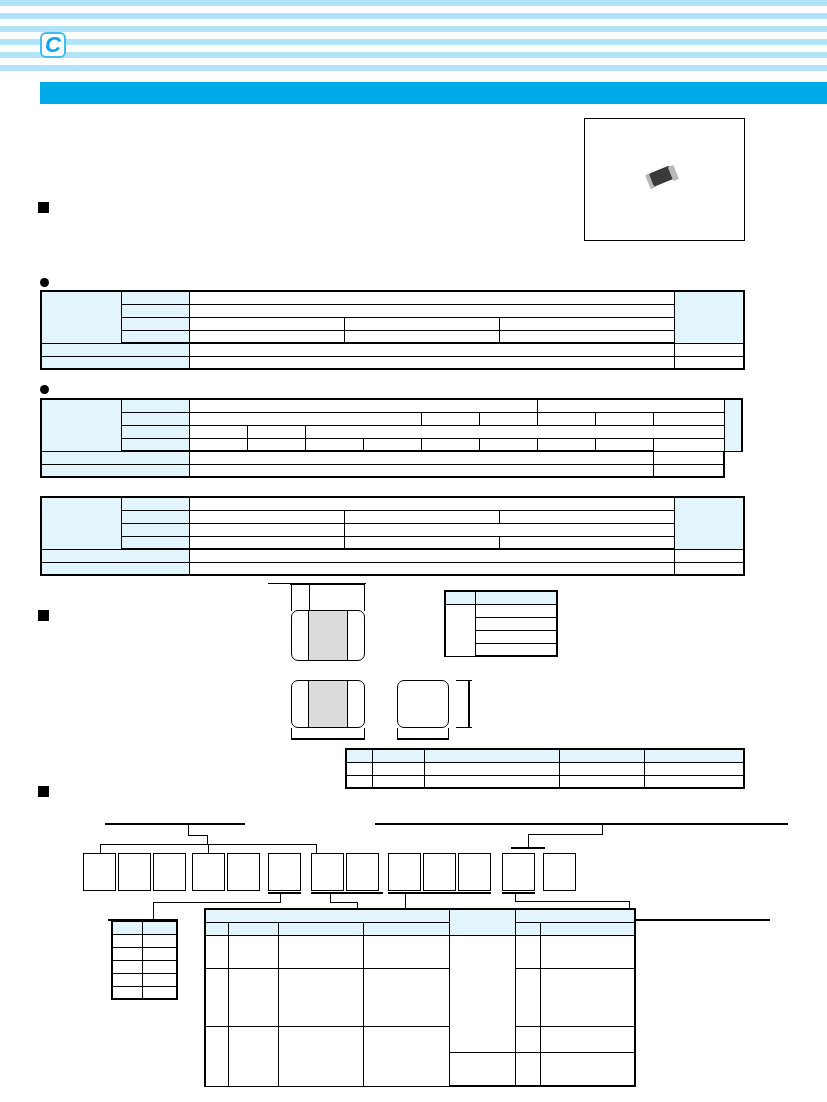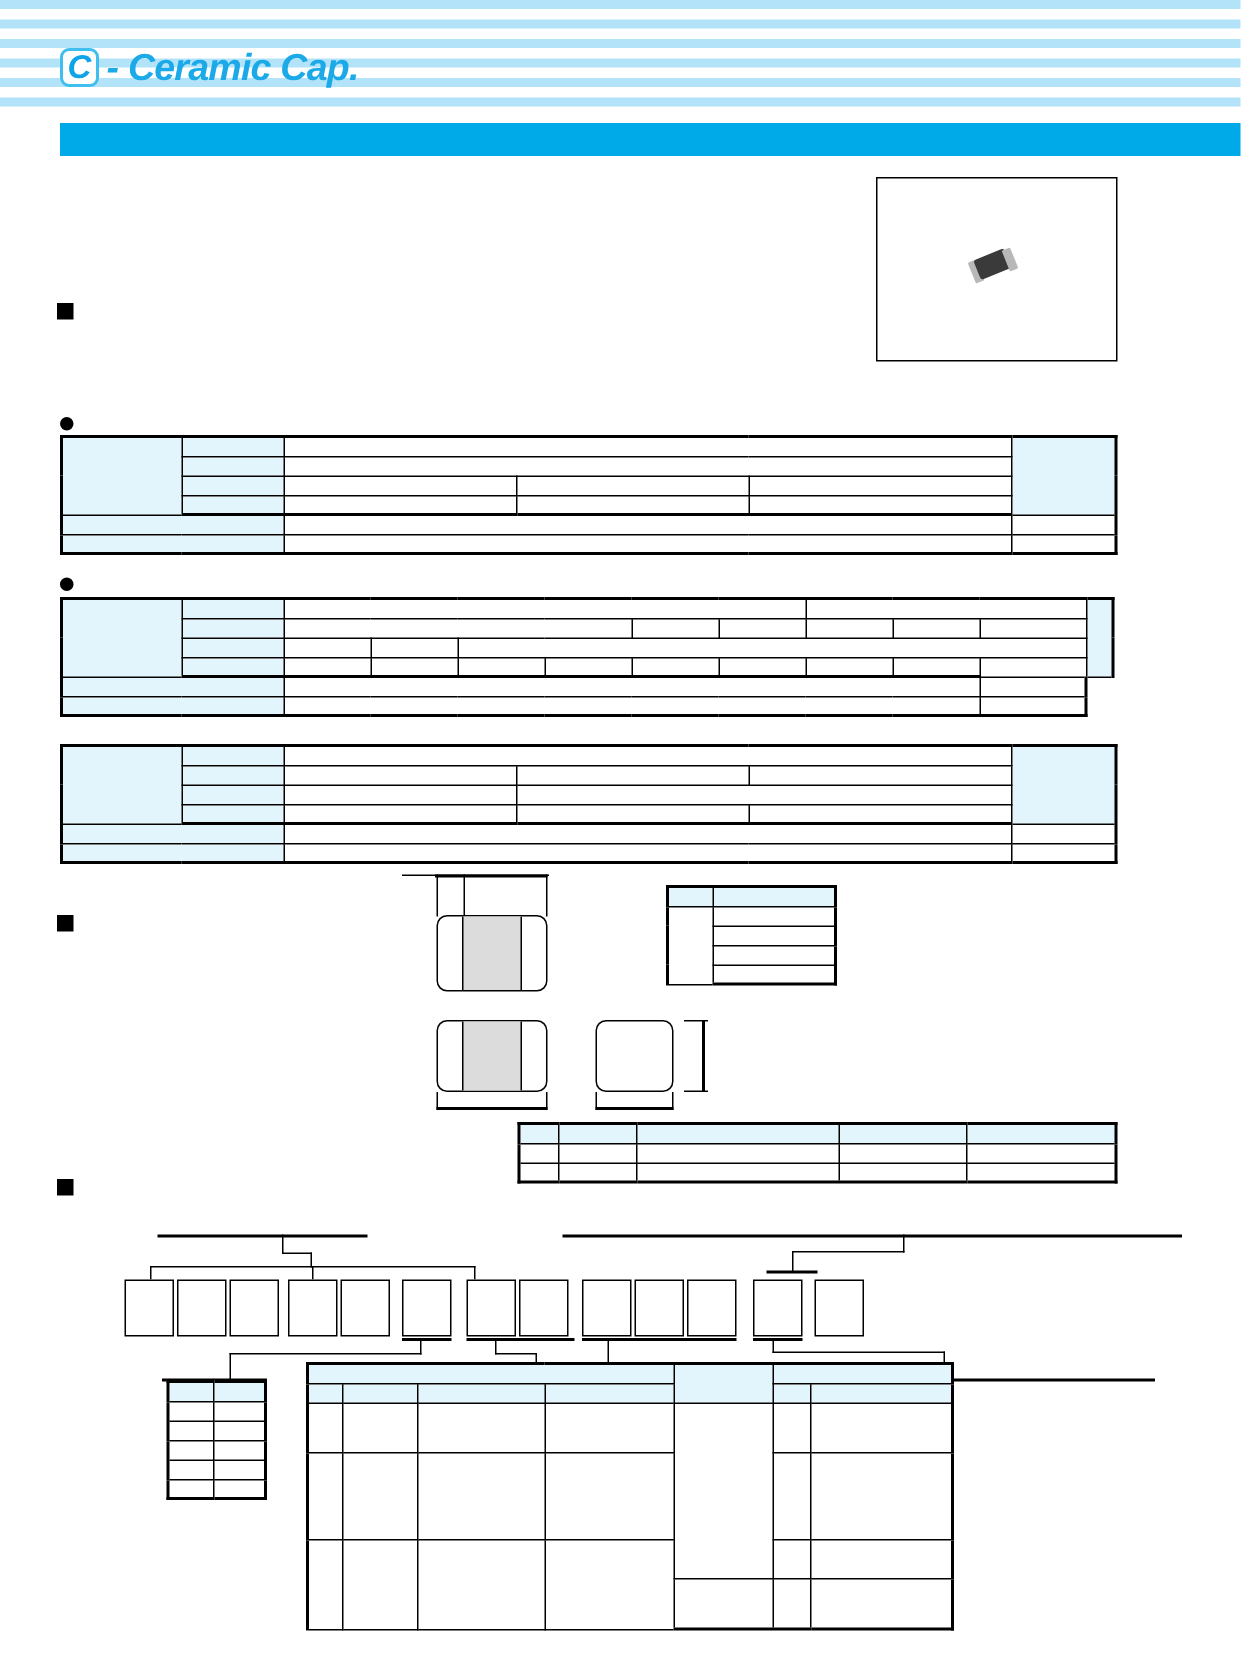--- a/index.html
+++ b/index.html
@@ -77,21 +77,20 @@
   <div class="stripe" style="top: 0px; background: rgb(179, 227, 249);"></div>
   <div class="stripe" style="top: 13px; background: rgb(179, 227, 249);"></div>
   <div class="stripe" style="top: 26px; background: rgb(179, 227, 249);"></div>
   <div class="stripe" style="top: 39px; background: rgb(179, 227, 249);"></div>
   <div class="stripe" style="top: 52px; background: rgb(179, 227, 249);"></div>
   <div class="stripe" style="top: 65px; background: rgb(179, 227, 249);"></div>
 </div>
 
 <div id="logo">
   <div id="logo-c">C</div>
-  <div id="logo-text" style="color: rgb(27, 169, 232);">- Ceramic Cap.</div>
 </div>
 
 <div id="title-bar" style="background: rgb(0, 169, 232);">
   <div id="title-bar-text"></div>
 </div>
 
 <div id="photo-box">
   <div id="chip-photo">
     <div class="chip-term-l"></div>
     <div class="chip-body"></div>

